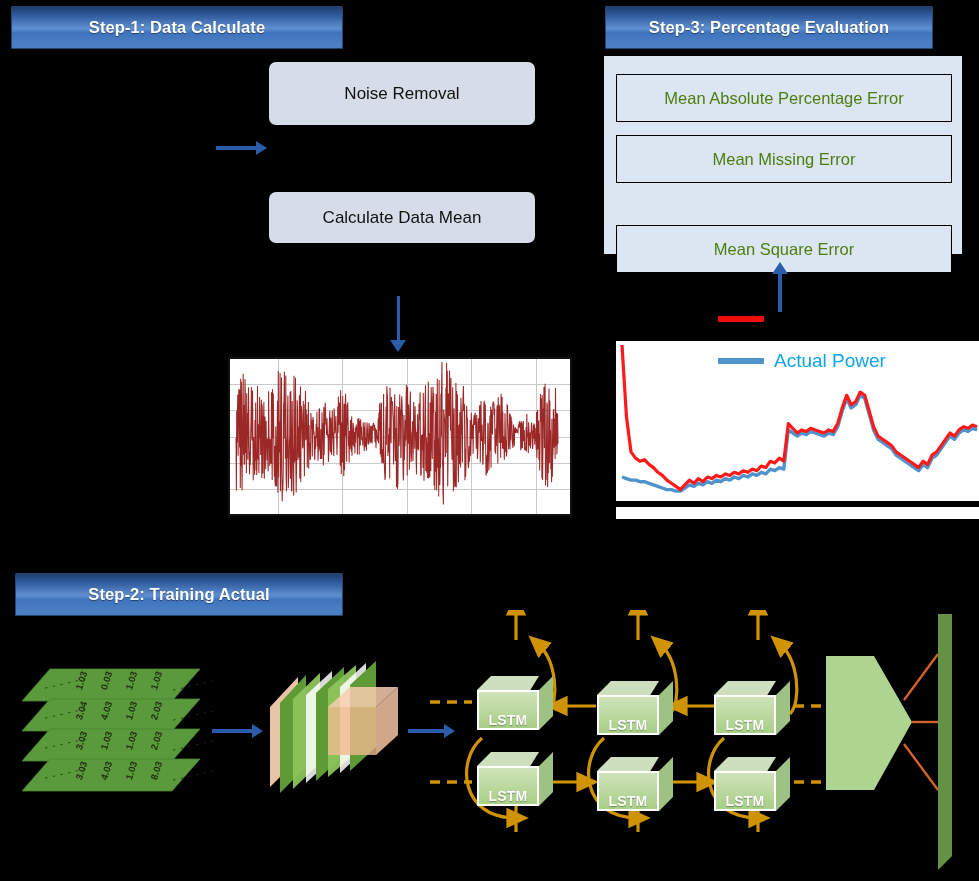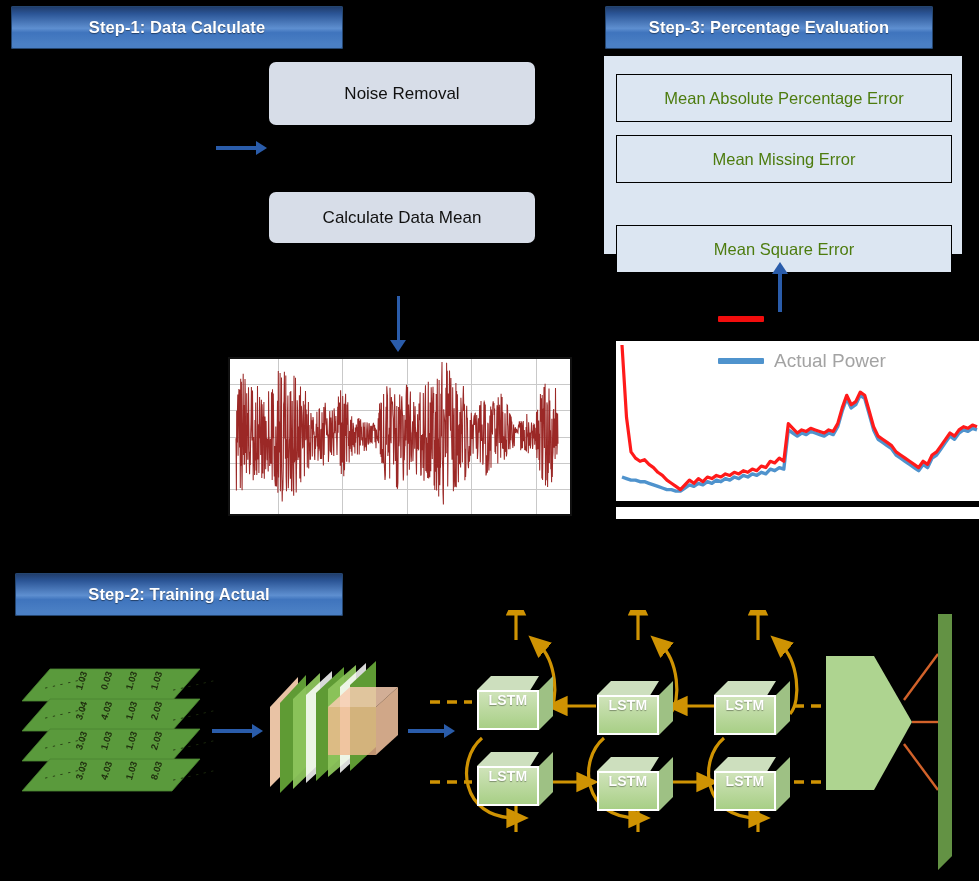--- a/index.html
+++ b/index.html
@@ -35,29 +35,29 @@
 
   
   .noise-chart{position:absolute;background:#fff;border:2px solid #111;overflow:hidden;}
   .noise-grid{position:absolute;inset:0;}
   .noise-grid i{position:absolute;background:#c9c9c9;}
 
   
   .pred-chart{position:absolute;background:#fff;overflow:visible;}
   .legend-row{position:absolute;display:flex;align-items:center;gap:10px;}
   .legend-swatch{display:block;border-radius:1px;}
-  .legend-label{font-size:19px;color:#a3a3a3;white-space:nowrap;}
+  .legend-label{font-size:19px;color:#0ea5e9;white-space:nowrap;}
   .axis-line{position:absolute;background:#000;}
   .axis-strip{position:absolute;background:#fff;}
 
   
   .lstm{position:absolute;}
   .lstm .front{position:absolute;left:0;top:14px;width:62px;height:40px;
     background:linear-gradient(to bottom,#cfe3b9,#a8cf86);border:2px solid #fff;
-    box-sizing:border-box;display:flex;align-items:flex-start;justify-content:center;}
+    box-sizing:border-box;display:flex;align-items:flex-end;justify-content:center;}
   .lstm .front span{color:#fff;font-size:14px;font-weight:600;letter-spacing:.2px;
     text-shadow:0 1px 1px rgba(0,0,0,.35);}
   .lstm .top{position:absolute;left:0;top:0;width:62px;height:14px;
     background:#cddfbe;
     clip-path:polygon(0 100%,14px 0,100% 0,86% 100%);}
   .lstm .side{position:absolute;left:62px;top:0;width:14px;height:54px;
     background:#9ec184;clip-path:polygon(0 14px,100% 0,100% 40px,0 100%);}
 
   
   .sheet{position:absolute;}

